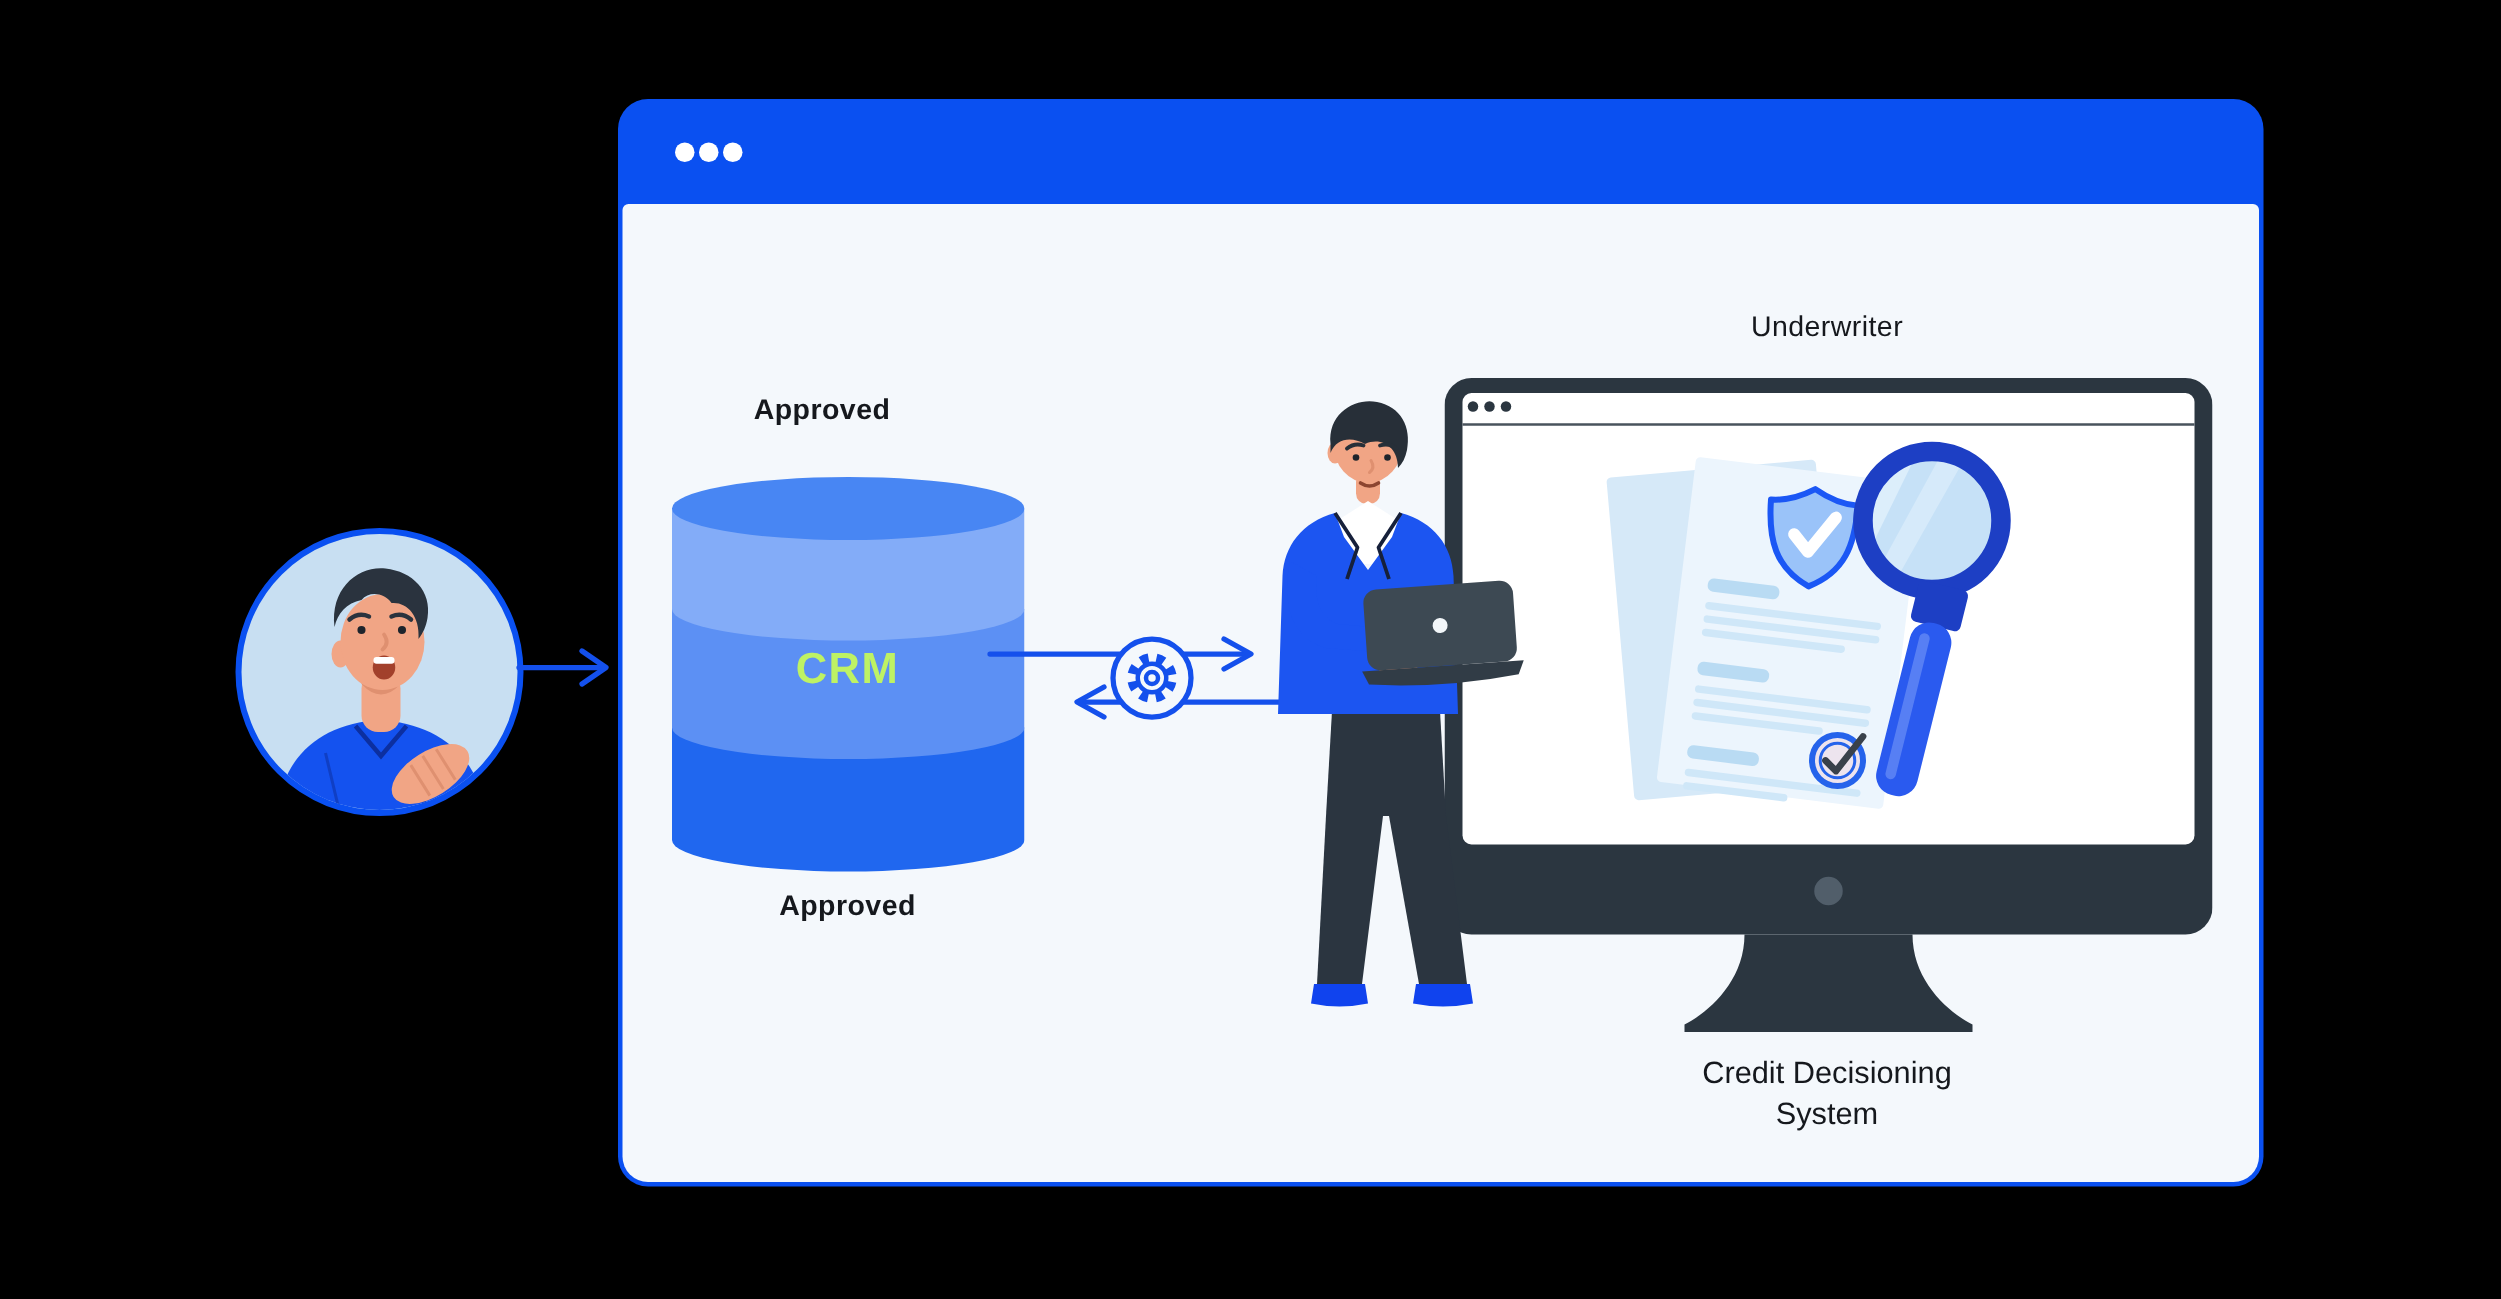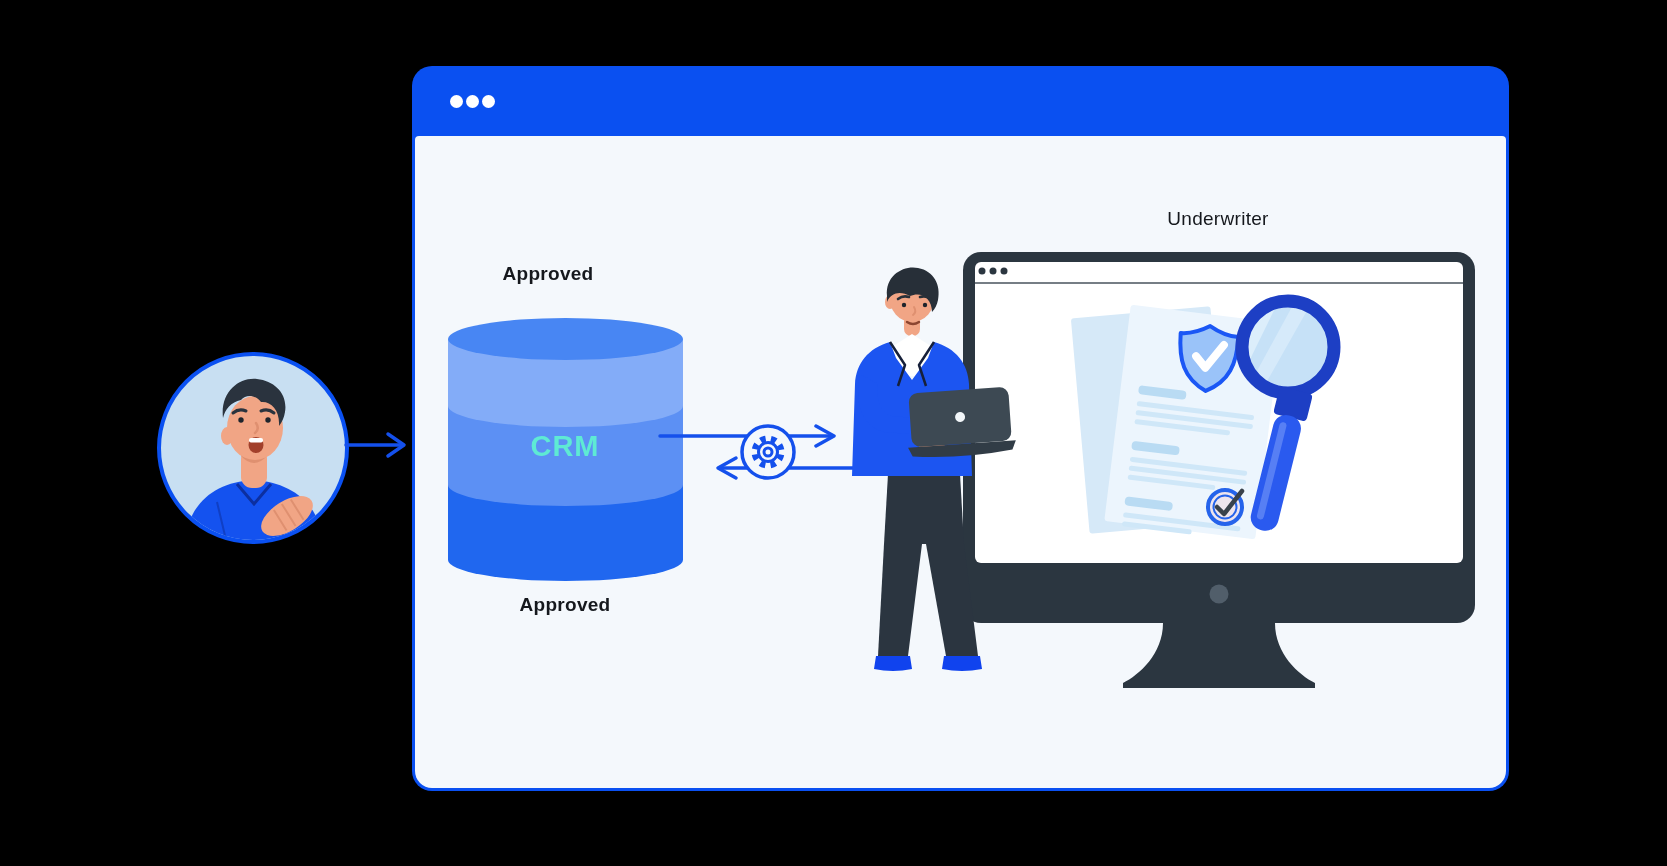--- a/index.html
+++ b/index.html
@@ -17,21 +17,21 @@
   .browser-body-panel{position:absolute;left:3px;top:70px;width:1091px;height:652px;
            background:#F4F8FC;border-radius:4px 4px 17px 17px;}
   .browser-header-dots{position:absolute;left:38px;top:29px;display:flex;gap:3px;}
   .browser-header-dots .dot{width:13px;height:13px;border-radius:50%;background:#fff;}
   
   .label{position:absolute;color:#15181D;text-align:center;}
   .label-approved{left:56px;top:197px;width:160px;font-size:19px;font-weight:600;letter-spacing:.3px;}
   .label-rejected{left:73px;top:528px;width:160px;font-size:19px;font-weight:600;letter-spacing:.3px;}
   .label-underwriter{left:706px;top:142px;width:200px;font-size:19px;font-weight:500;letter-spacing:.3px;}
   .label-credit{left:686px;top:636px;width:240px;font-size:20.5px;font-weight:500;line-height:27px;}
-  .label-crm{left:93px;top:364px;width:120px;font-size:29px;font-weight:700;color:#5eead4;letter-spacing:1px;}
+  .label-crm{left:93px;top:364px;width:120px;font-size:29px;font-weight:700;color:#bef264;letter-spacing:1px;}
   .cylinder{position:absolute;left:36px;top:250px;}
   .sync{position:absolute;left:244px;top:358px;}
   .monitor{position:absolute;left:551px;top:186px;}
   .man{position:absolute;left:420px;top:186px;}
 </style>
 </head>
 <body>
 
 <div class="canvas">
 
@@ -183,15 +183,16 @@
       <path d="M58,90 L73,113 L66,134 M102,90 L87,113 L94,134" stroke="#16203A" stroke-width="2.5" fill="none" stroke-linejoin="round"></path>
       <path d="M28,122 C22,152 30,174 52,180 L104,184 C108,184 110,181 110,176 C110,171 107,168 103,168 L60,164 C48,160 44,148 46,132 Z" fill="#1C55F1"></path>
       <ellipse cx="100" cy="192" rx="13" ry="10" fill="#F1A585"></ellipse>
       <g transform="rotate(-4 128 164)">
         <rect x="78" y="138" width="100" height="54" rx="9" fill="#3D4953"></rect>
         <circle cx="128" cy="165" r="5" fill="#F2F6F9"></circle>
         <path d="M74,192 L182,192 L178,201 Q128,207 78,201 Z" fill="#313C46"></path>
       </g>
     </svg>
 
+    <div class="label label-credit">Credit Decisioning System</div>
   </div>
 
 </div>
 
 </body></html>

